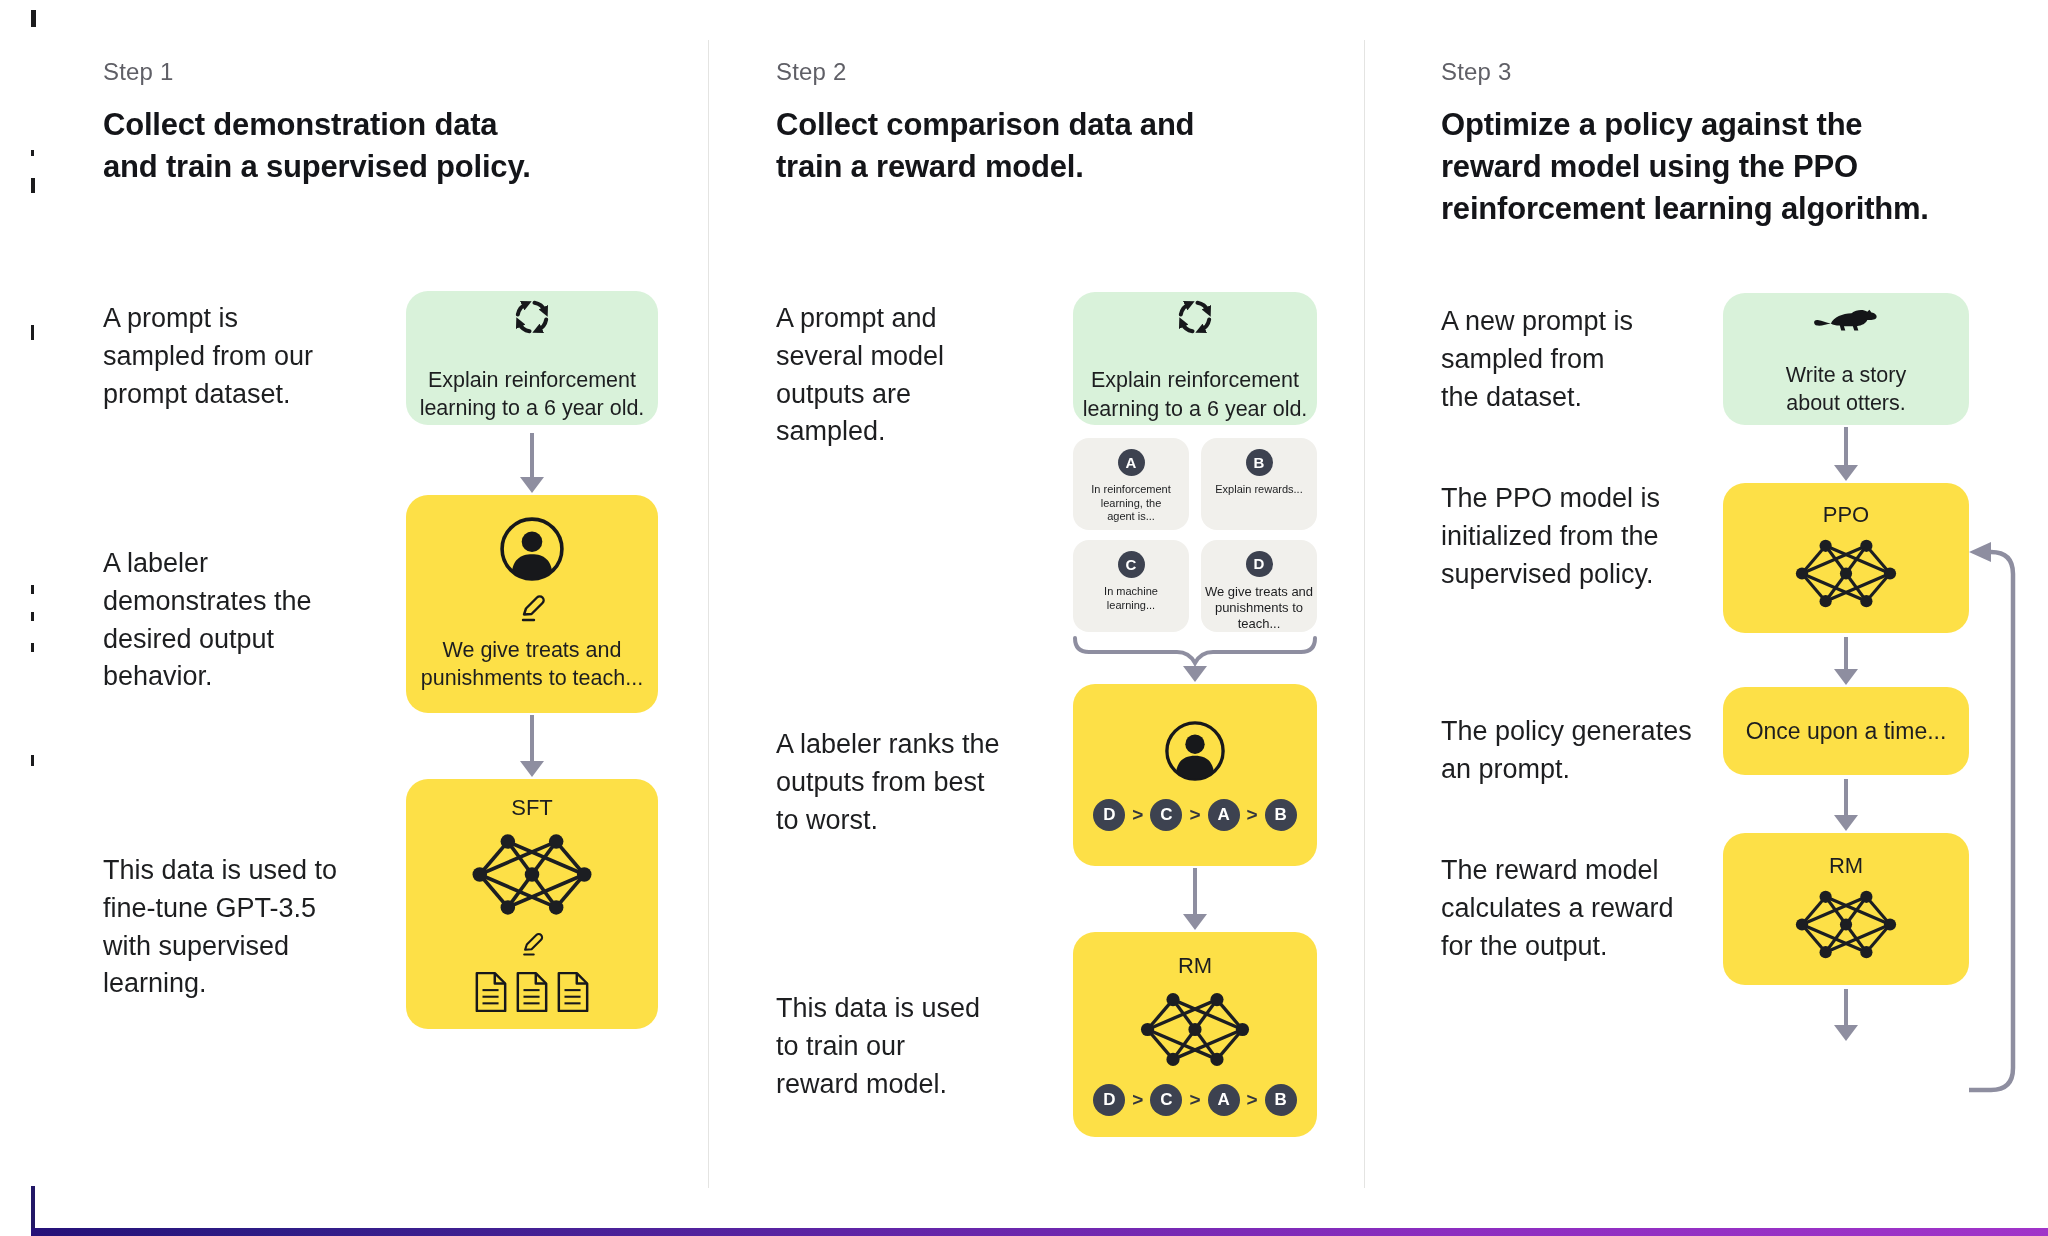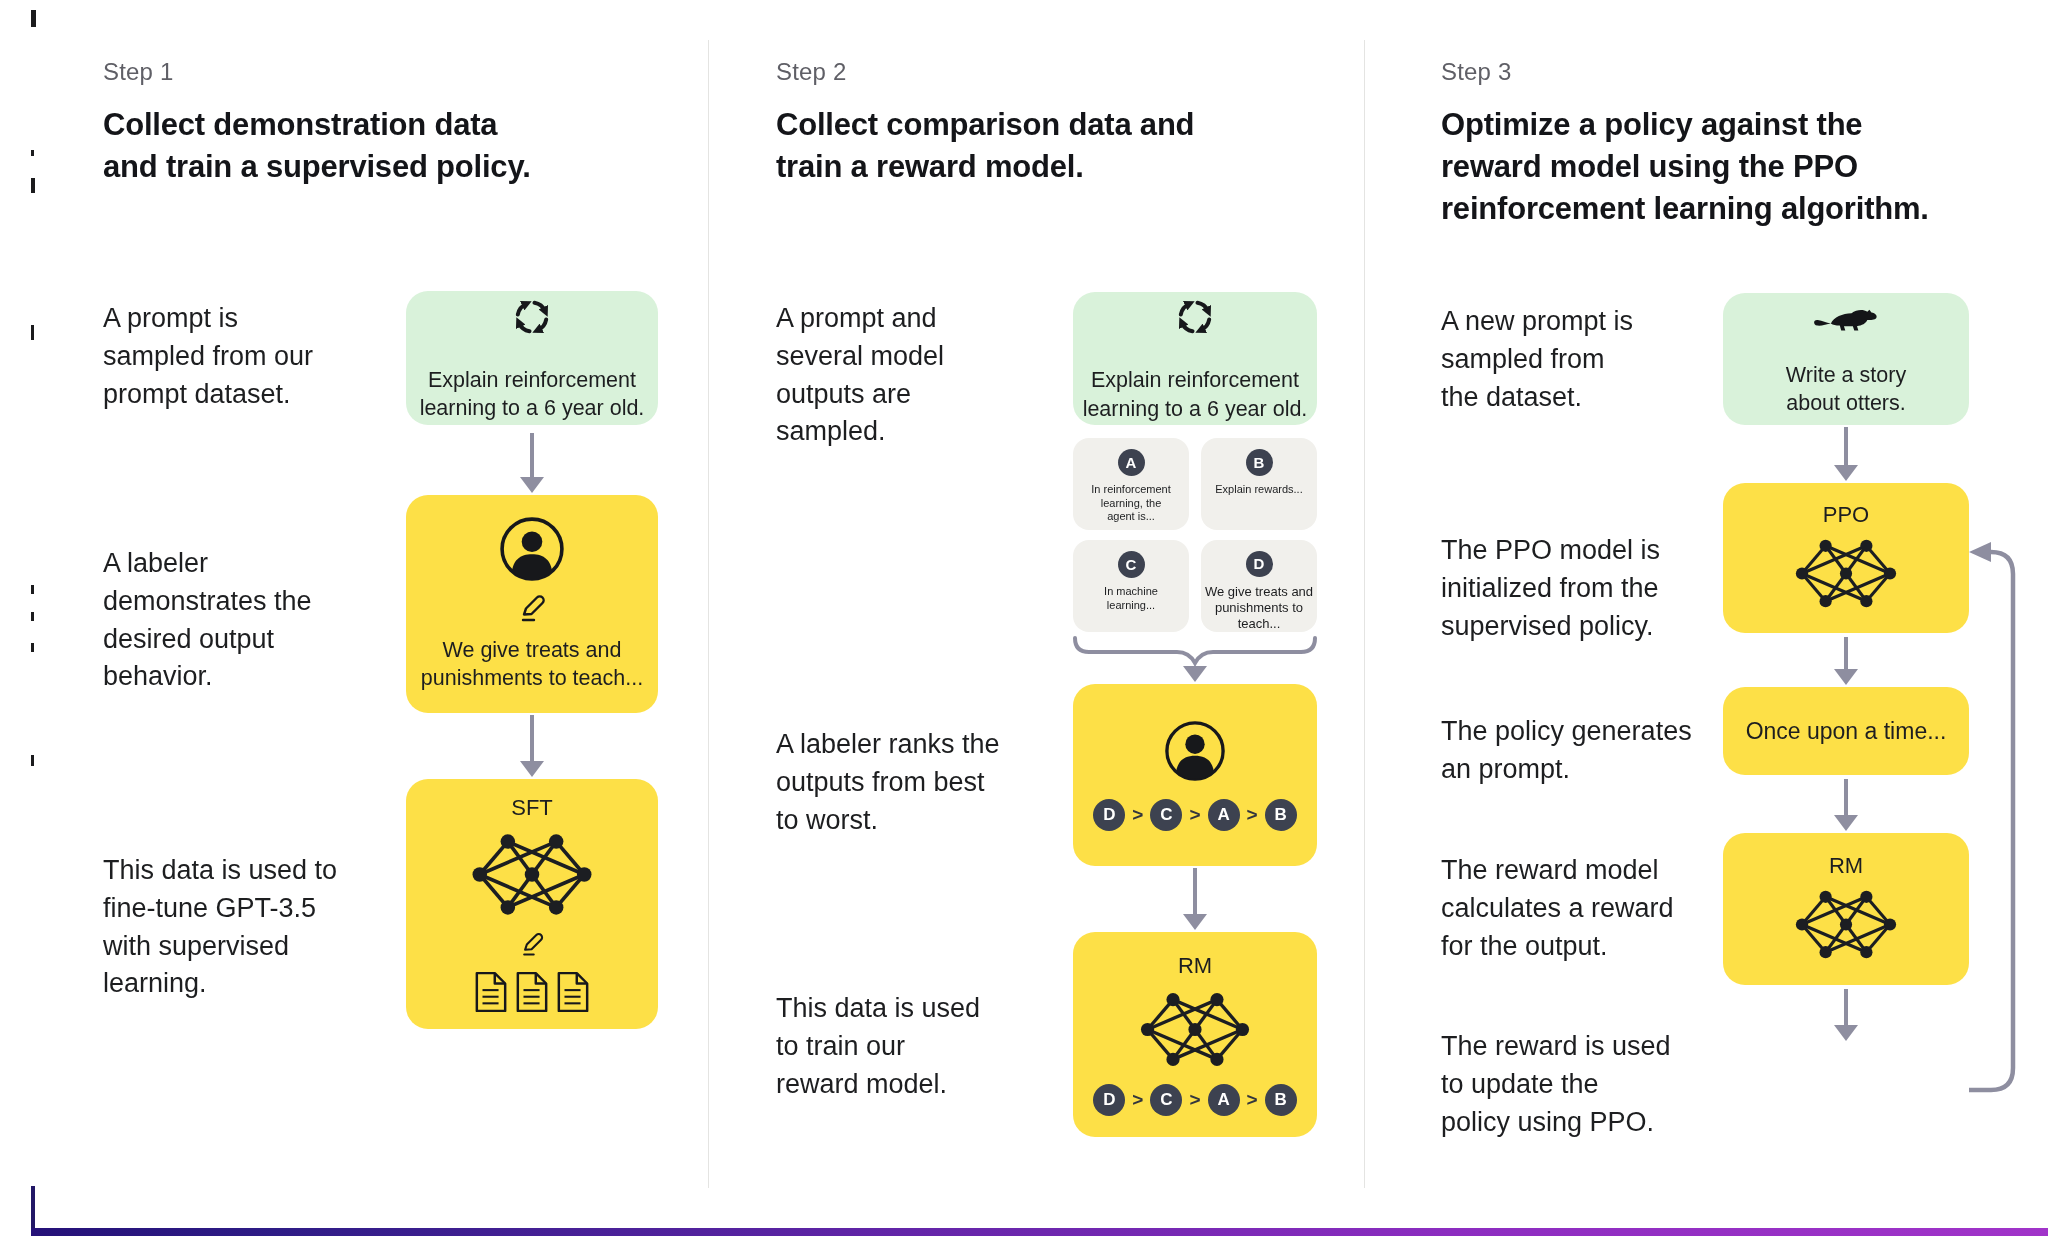--- a/index.html
+++ b/index.html
@@ -313,31 +313,28 @@
   </div>
 
   <div class="step-label" style="left:1410px;top:58px;">Step 3</div>
   <div class="step-title" style="left:1410px;top:104px;">Optimize a policy against the
 reward model using the PPO
 reinforcement learning algorithm.</div>
 
   <div class="annotation" style="left:1410px;top:303px;">A new prompt is
 sampled from
 the dataset.</div>
-  <div class="annotation" style="left:1410px;top:532px;">The PPO model is
+  <div class="annotation" style="left:1410px;top:480px;">The PPO model is
 initialized from the
 supervised policy.</div>
   <div class="annotation" style="left:1410px;top:713px;">The policy generates
 an prompt.</div>
   <div class="annotation" style="left:1410px;top:852px;">The reward model
 calculates a reward
 for the output.</div>
-  <div class="annotation" style="left:1410px;top:1028px;">The reward is used
-to update the
-policy using PPO.</div>
 
   <div class="box green gap6" style="left:1692px;top:293px;width:246px;height:132px;">
     <span>
       <svg width="66" height="34" viewBox="0 0 96 48">
         <path d="M6,35 C0,34 0,26 7,27 C14,28 19,31 26,32 C30,23 43,17 56,17 C63,12 73,11 79,15 L82,12 L85,16 C91,17 94,21 92,24 C90,27 84,27 79,27 C77,32 71,35 64,36 L66,42 L60,42 L58,36 L45,36 L47,42 L41,42 L39,35 C33,35 29,34 26,32 C20,33 12,36 6,35 Z" fill="#141518"></path>
       </svg>
     </span>
     <div class="box-caption">Write a story
 about otters.</div>
   </div>

